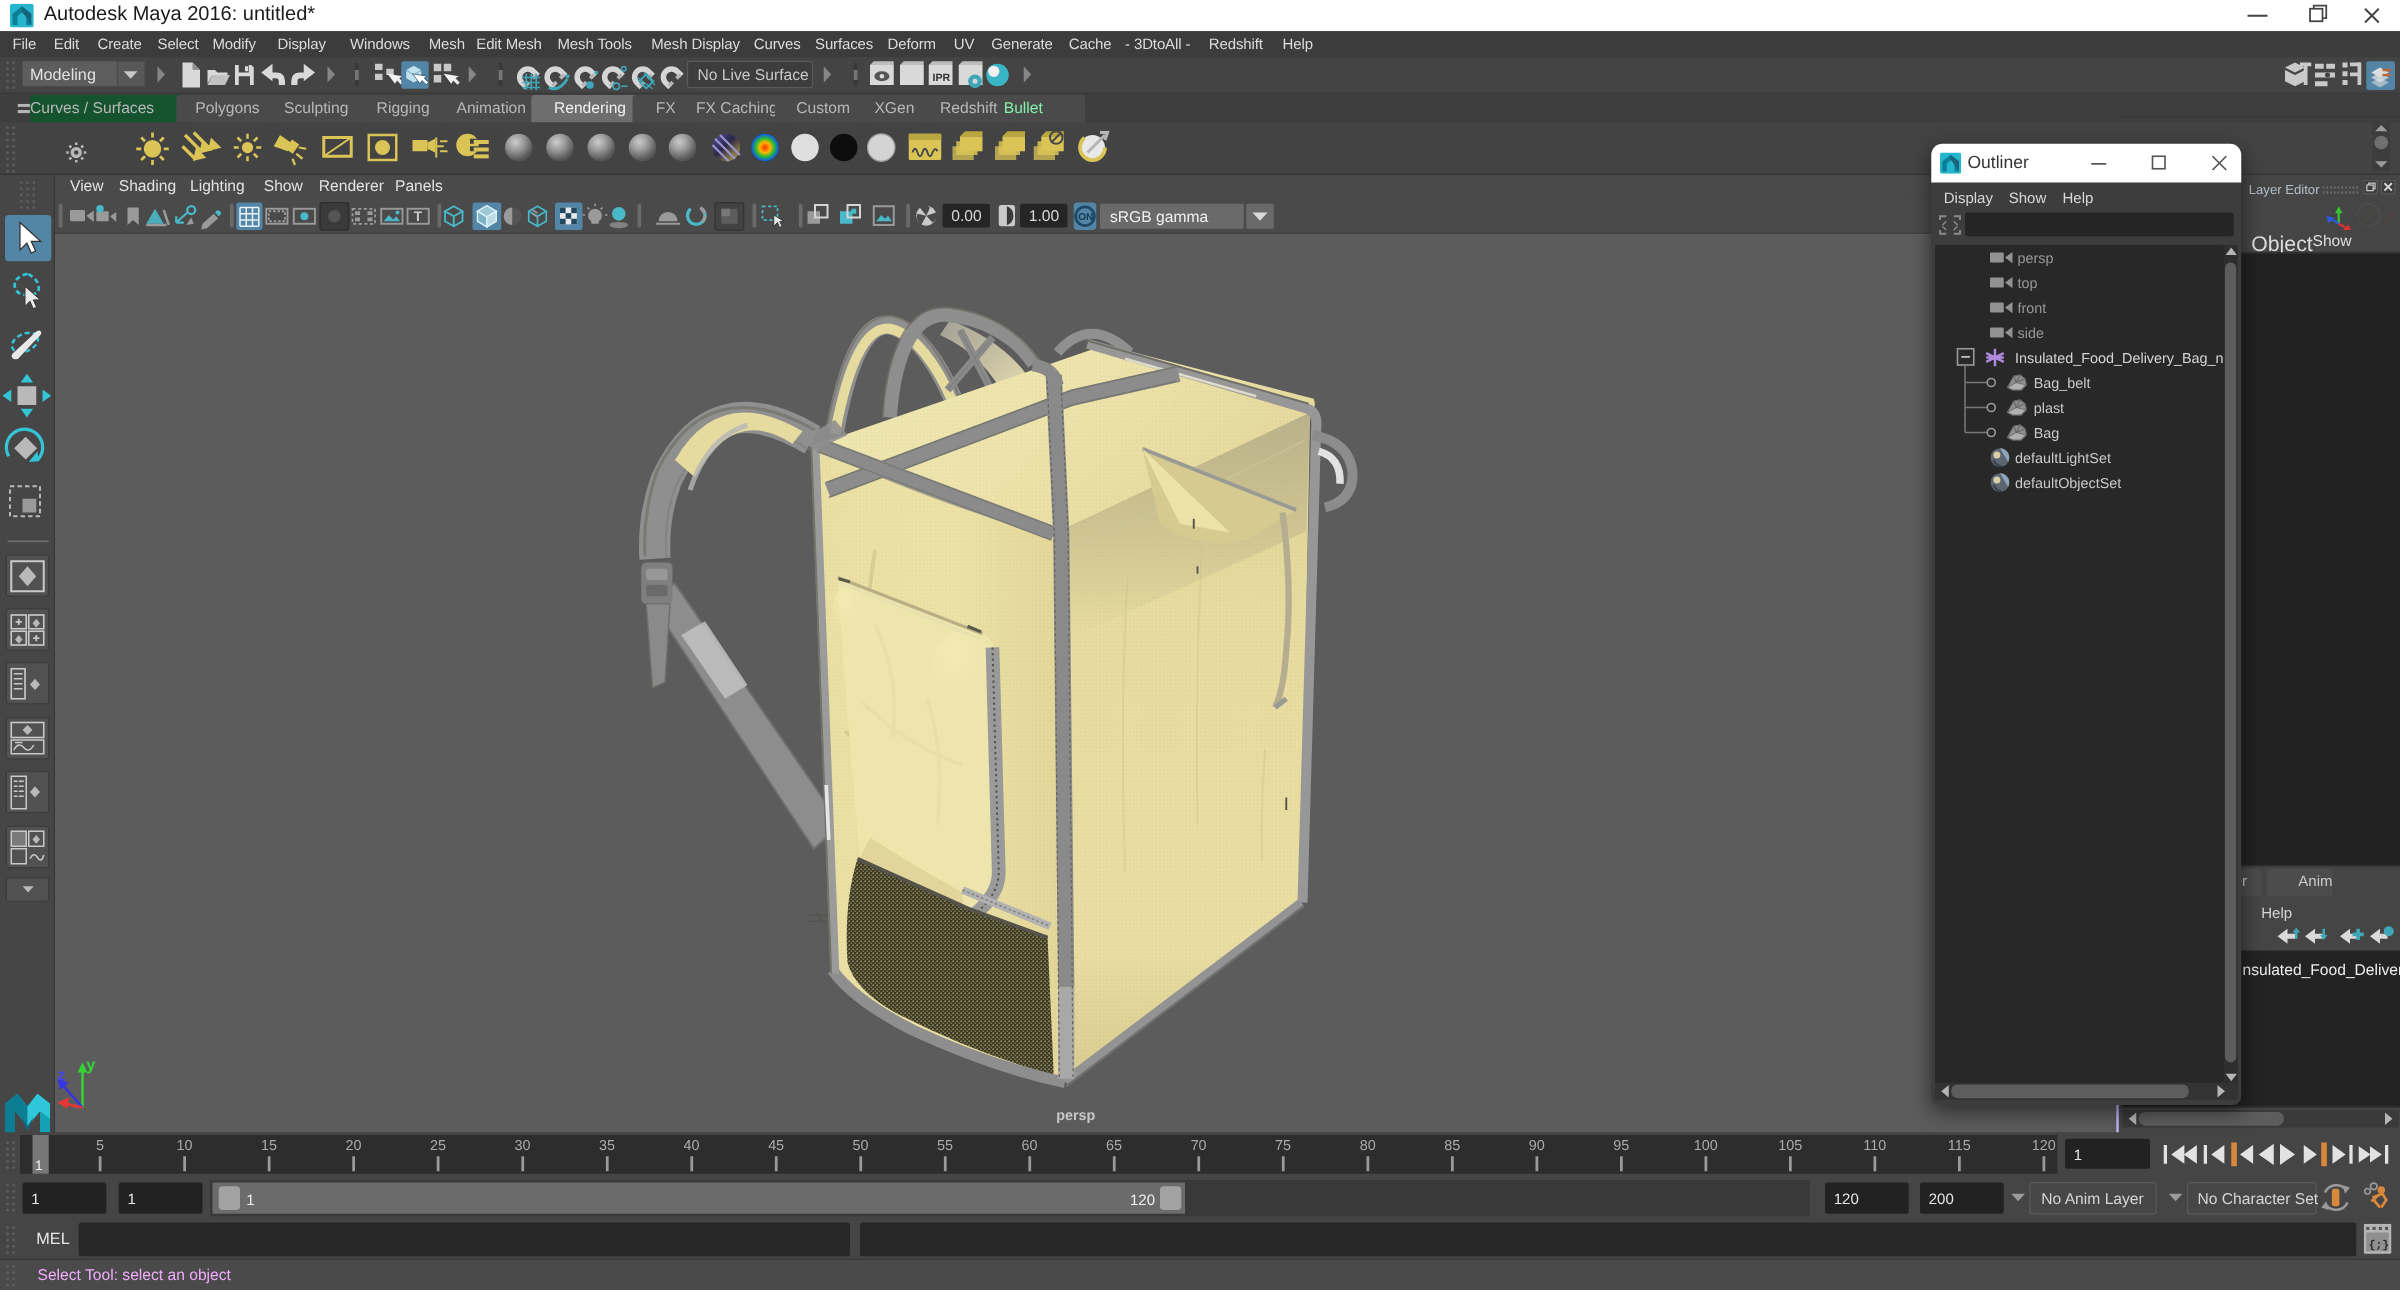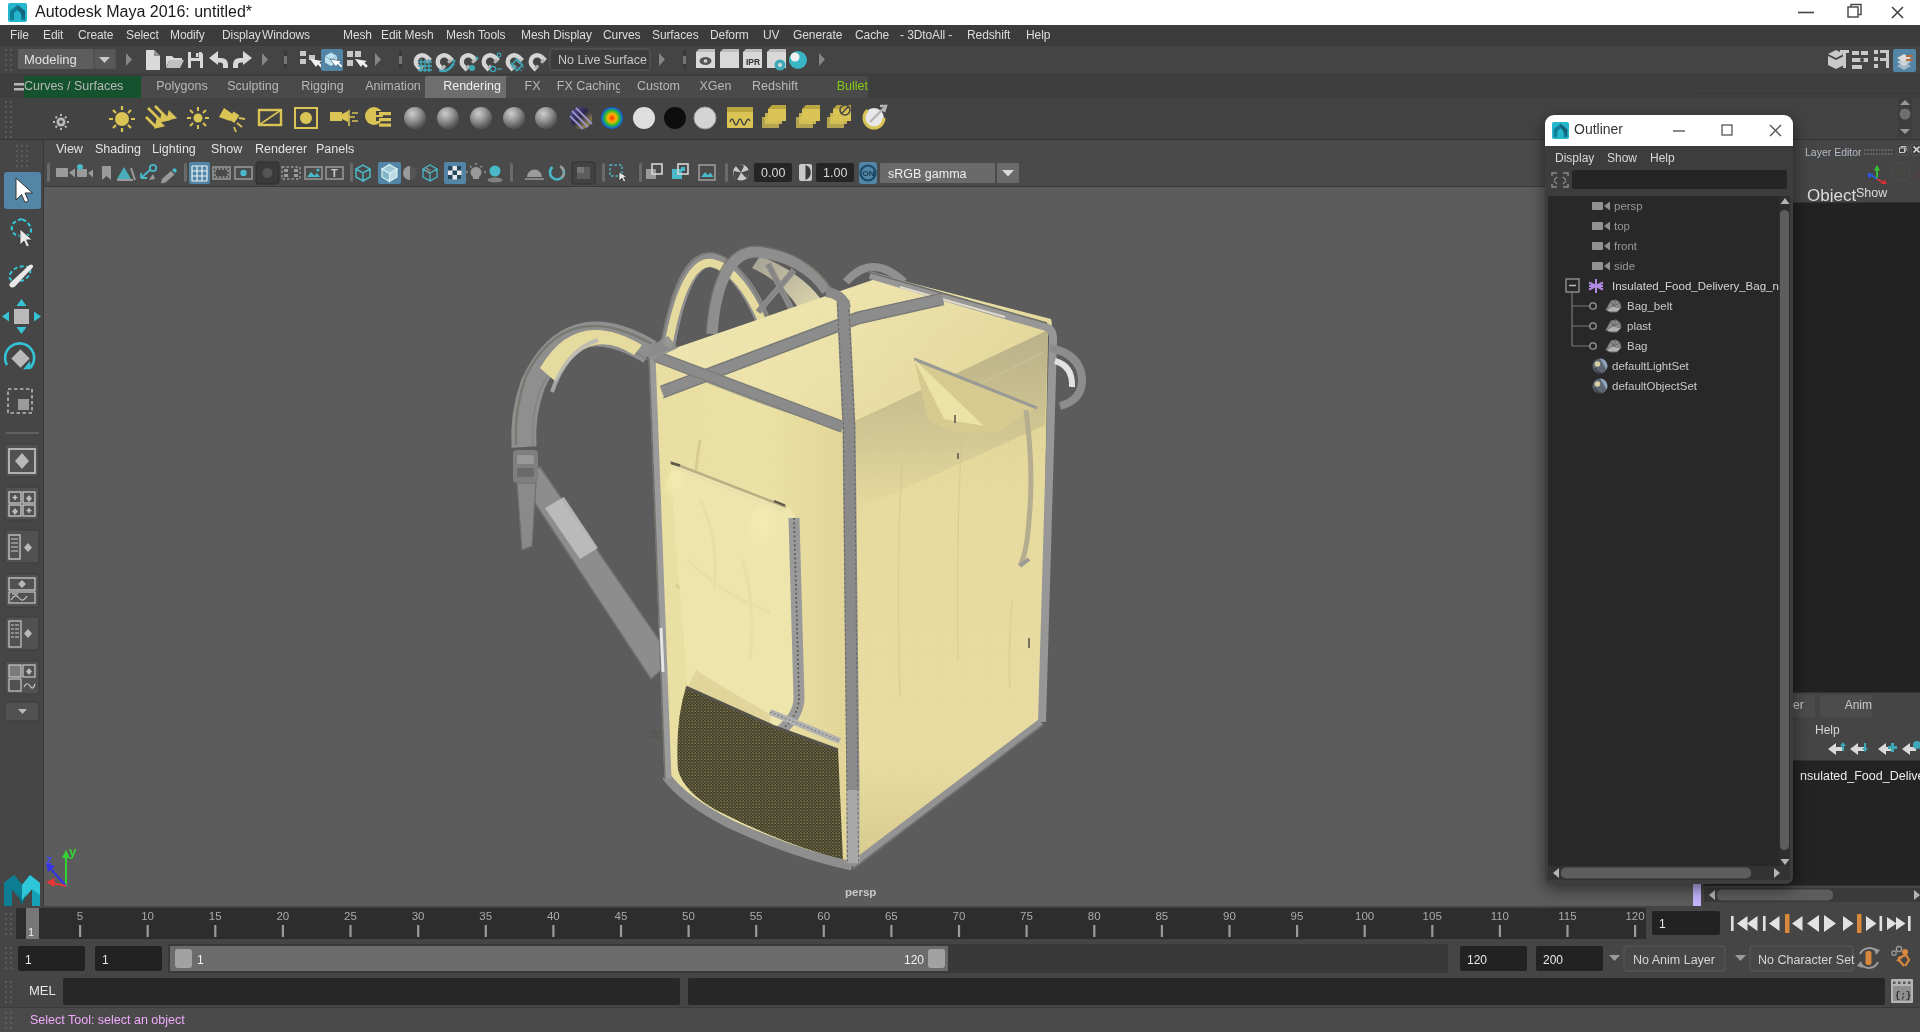--- a/index.html
+++ b/index.html
@@ -20,21 +20,21 @@
   <path d="M97 7 l11 11 m0 -11 l-11 11" stroke="#444" stroke-width="1.6"></path>
  </svg>
 </div>
 <div class="abs" style="left:0;top:25px;width:1920px;height:21px;background:#3c3c3c">
     <span class="abs" style="left:10px;top:3px;font-size:12px;color:#dcdcdc;letter-spacing:-0.1px">File</span>
     <span class="abs" style="left:43px;top:3px;font-size:12px;color:#dcdcdc;letter-spacing:-0.1px">Edit</span>
     <span class="abs" style="left:78px;top:3px;font-size:12px;color:#dcdcdc;letter-spacing:-0.1px">Create</span>
     <span class="abs" style="left:126px;top:3px;font-size:12px;color:#dcdcdc;letter-spacing:-0.1px">Select</span>
     <span class="abs" style="left:170px;top:3px;font-size:12px;color:#dcdcdc;letter-spacing:-0.1px">Modify</span>
     <span class="abs" style="left:222px;top:3px;font-size:12px;color:#dcdcdc;letter-spacing:-0.1px">Display</span>
-    <span class="abs" style="left:262px;top:3px;font-size:12px;color:#dcdcdc;letter-spacing:-0.1px">Windows</span>
+    <span class="abs" style="left:280px;top:3px;font-size:12px;color:#dcdcdc;letter-spacing:-0.1px">Windows</span>
     <span class="abs" style="left:343px;top:3px;font-size:12px;color:#dcdcdc;letter-spacing:-0.1px">Mesh</span>
     <span class="abs" style="left:381px;top:3px;font-size:12px;color:#dcdcdc;letter-spacing:-0.1px">Edit Mesh</span>
     <span class="abs" style="left:446px;top:3px;font-size:12px;color:#dcdcdc;letter-spacing:-0.1px">Mesh Tools</span>
     <span class="abs" style="left:521px;top:3px;font-size:12px;color:#dcdcdc;letter-spacing:-0.1px">Mesh Display</span>
     <span class="abs" style="left:603px;top:3px;font-size:12px;color:#dcdcdc;letter-spacing:-0.1px">Curves</span>
     <span class="abs" style="left:652px;top:3px;font-size:12px;color:#dcdcdc;letter-spacing:-0.1px">Surfaces</span>
     <span class="abs" style="left:710px;top:3px;font-size:12px;color:#dcdcdc;letter-spacing:-0.1px">Deform</span>
     <span class="abs" style="left:763px;top:3px;font-size:12px;color:#dcdcdc;letter-spacing:-0.1px">UV</span>
     <span class="abs" style="left:793px;top:3px;font-size:12px;color:#dcdcdc;letter-spacing:-0.1px">Generate</span>
     <span class="abs" style="left:855px;top:3px;font-size:12px;color:#dcdcdc;letter-spacing:-0.1px">Cache</span>
@@ -188,21 +188,21 @@
     <div class="abs" style="left:141px;top:1px;width:82px;height:22px;background:#4a4a4a;border-radius:3px 3px 0 0;text-align:center;font-size:12.5px;color:#b8b8b8;line-height:21px">Polygons</div>
     <div class="abs" style="left:210px;top:1px;width:86px;height:22px;background:#4a4a4a;border-radius:3px 3px 0 0;text-align:center;font-size:12.5px;color:#b8b8b8;line-height:21px">Sculpting</div>
     <div class="abs" style="left:285px;top:1px;width:75px;height:22px;background:#4a4a4a;border-radius:3px 3px 0 0;text-align:center;font-size:12.5px;color:#b8b8b8;line-height:21px">Rigging</div>
     <div class="abs" style="left:349px;top:1px;width:88px;height:22px;background:#4a4a4a;border-radius:3px 3px 0 0;text-align:center;font-size:12.5px;color:#b8b8b8;line-height:21px">Animation</div>
     <div class="abs" style="left:425px;top:1px;width:94px;height:22px;background:#6e6e6e;border-radius:3px 3px 0 0;text-align:center;font-size:12.5px;color:#f0f0f0;line-height:21px">Rendering</div>
     <div class="abs" style="left:506px;top:1px;width:53px;height:22px;background:#4a4a4a;border-radius:3px 3px 0 0;text-align:center;font-size:12.5px;color:#b8b8b8;line-height:21px">FX</div>
     <div class="abs" style="left:546px;top:1px;width:87px;height:22px;background:#4a4a4a;border-radius:3px 3px 0 0;text-align:center;font-size:12.5px;color:#b8b8b8;line-height:21px">FX Caching</div>
     <div class="abs" style="left:620px;top:1px;width:77px;height:22px;background:#4a4a4a;border-radius:3px 3px 0 0;text-align:center;font-size:12.5px;color:#b8b8b8;line-height:21px">Custom</div>
     <div class="abs" style="left:684px;top:1px;width:63px;height:22px;background:#4a4a4a;border-radius:3px 3px 0 0;text-align:center;font-size:12.5px;color:#b8b8b8;line-height:21px">XGen</div>
     <div class="abs" style="left:736px;top:1px;width:78px;height:22px;background:#4a4a4a;border-radius:3px 3px 0 0;text-align:center;font-size:12.5px;color:#b8b8b8;line-height:21px">Redshift</div>
-    <div class="abs" style="left:803px;top:1px;width:65px;height:22px;background:#4a4a4a;border-radius:3px 3px 0 0;text-align:right;font-size:12.5px;color:#84cc16;line-height:21px">Bullet</div>
+    <div class="abs" style="left:803px;top:1px;width:65px;height:22px;background:#4a4a4a;border-radius:3px 3px 0 0;text-align:left;font-size:12.5px;color:#86efac;line-height:21px">Bullet</div>
   </div>
 <div class="abs" style="left:0;top:98px;width:1920px;height:42px;background:#434343;border-bottom:1px solid #353535">
     <svg class="abs" style="left:0;top:0" width="1920" height="42">
       <circle cx="6" cy="4" r="1.2" fill="#5c5c5c"></circle>
       <circle cx="11" cy="4" r="1.2" fill="#5c5c5c"></circle>
       <circle cx="6" cy="9" r="1.2" fill="#5c5c5c"></circle>
       <circle cx="11" cy="9" r="1.2" fill="#5c5c5c"></circle>
       <circle cx="6" cy="14" r="1.2" fill="#5c5c5c"></circle>
       <circle cx="11" cy="14" r="1.2" fill="#5c5c5c"></circle>
       <circle cx="6" cy="19" r="1.2" fill="#5c5c5c"></circle>
@@ -716,21 +716,21 @@
 <text x="46" y="864" font-size="12.5" font-weight="bold" fill="#4545f0">z</text>
       </g>
 </svg>
   </div>
 <svg class="abs" style="left:4px;top:875px" width="36" height="31" viewBox="0 0 36 31">
 <path d="M0 8 L10 0 L18 10 L26 0 L36 8 L36 31 L28 31 L28 14 L18 26 L8 14 L8 31 L0 31 Z" fill="#16a0b5"></path>
 <path d="M10 0 L18 10 L18 26 L8 14 L8 31 L0 31 L0 8 Z" fill="#0d7d93"></path>
 <path d="M18 10 L26 0 L36 8 L36 20 L28 14 L18 26 Z" fill="#2ec6d8"></path>
 <path d="M13 18 L18 26 L23 18 L18 30 Z" fill="#0a6a80"></path>
 </svg>
-<div class="abs" style="left:1693px;top:140px;width:227px;height:766px;background:#454545;border-left:8px solid #c4b5fd">
+<div class="abs" style="left:1693px;top:140px;width:227px;height:766px;background:#454545;border-left:2px solid #c4b5fd">
     <span class="abs" style="left:104px;top:6px;font-size:10.5px;color:#b4bec8">Layer Editor</span>
     <svg class="abs" style="left:163px;top:9px" width="30" height="8">
       <g fill="#6a6a6a">
         <rect x="0" y="0" width="1.5" height="2"></rect>
         <rect x="0" y="4" width="1.5" height="2"></rect>
         <rect x="3" y="0" width="1.5" height="2"></rect>
         <rect x="3" y="4" width="1.5" height="2"></rect>
         <rect x="6" y="0" width="1.5" height="2"></rect>
         <rect x="6" y="4" width="1.5" height="2"></rect>
         <rect x="9" y="0" width="1.5" height="2"></rect>

